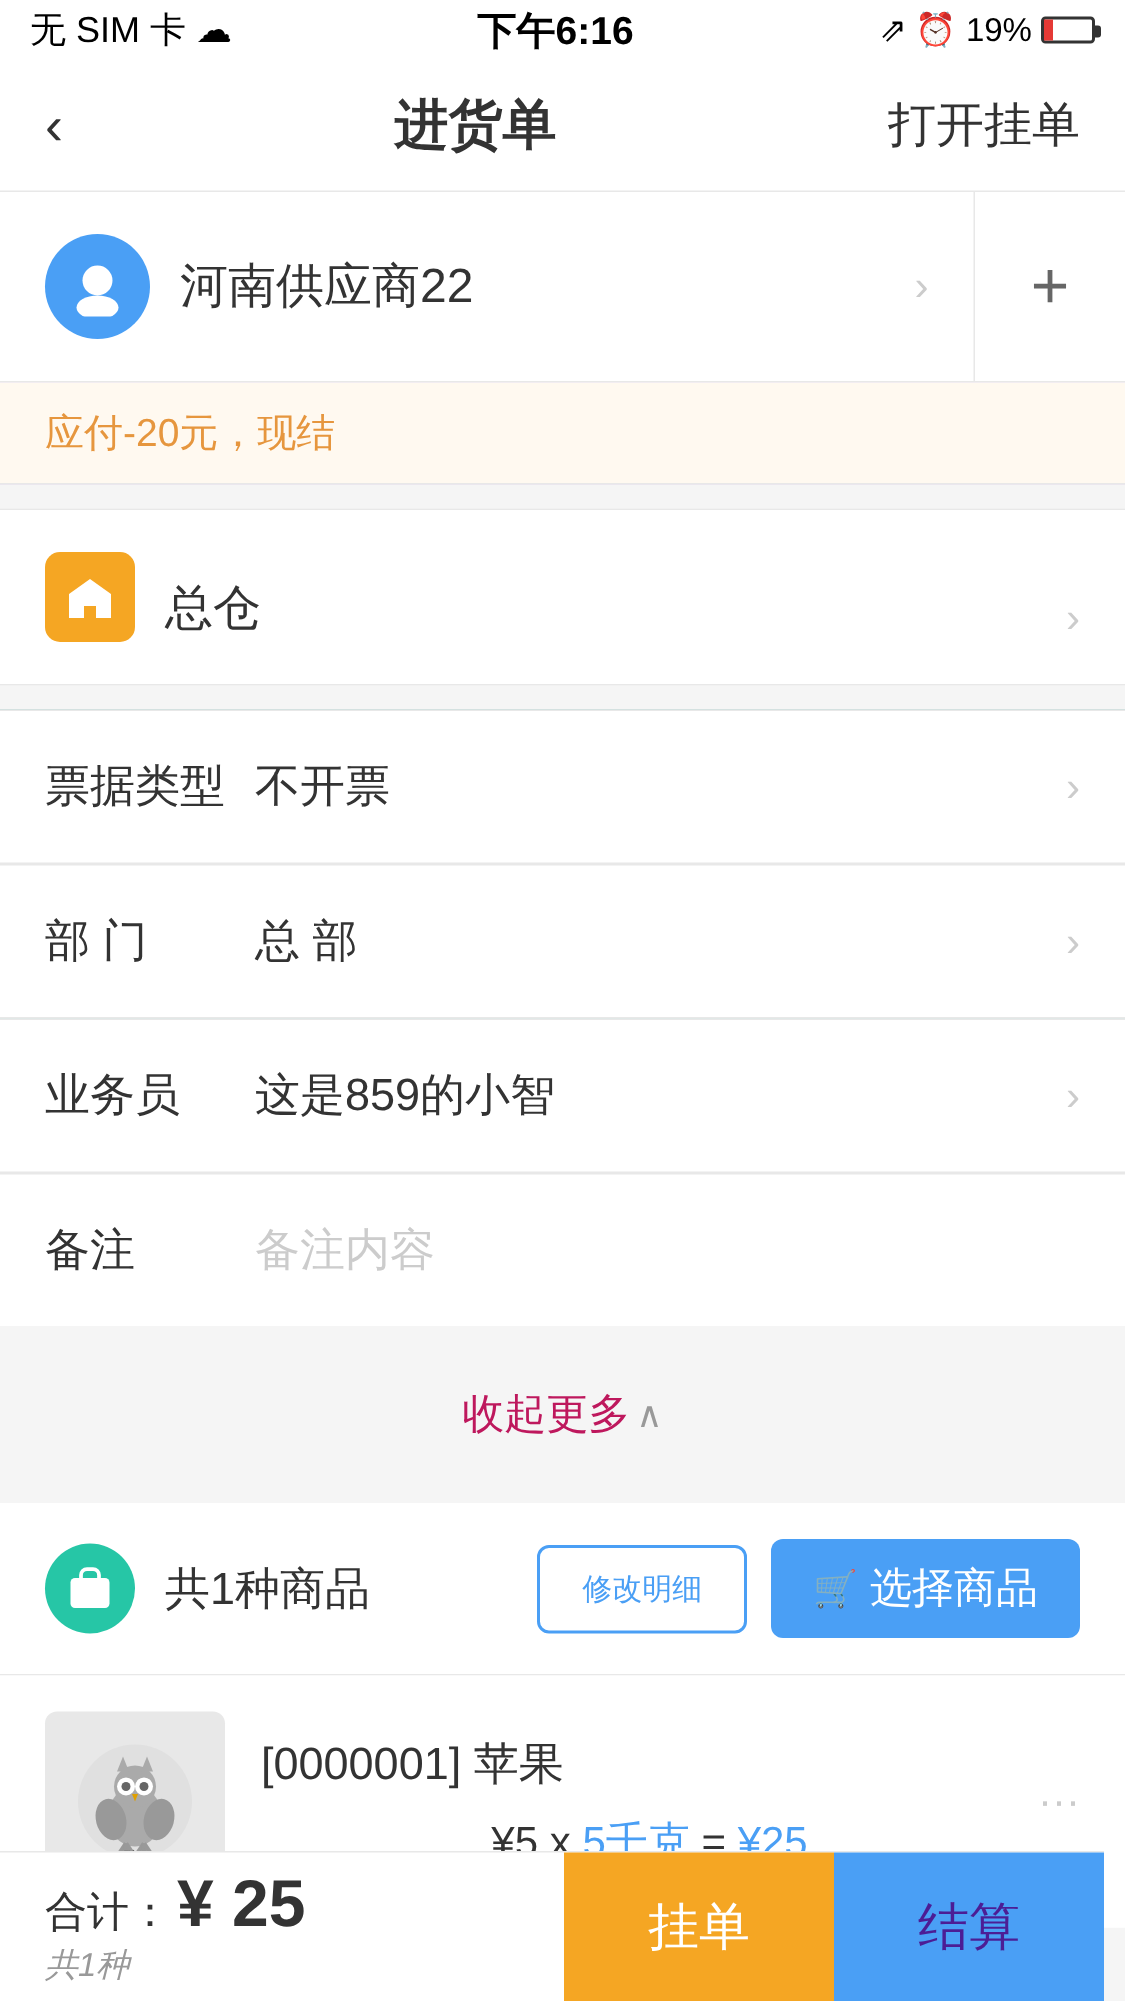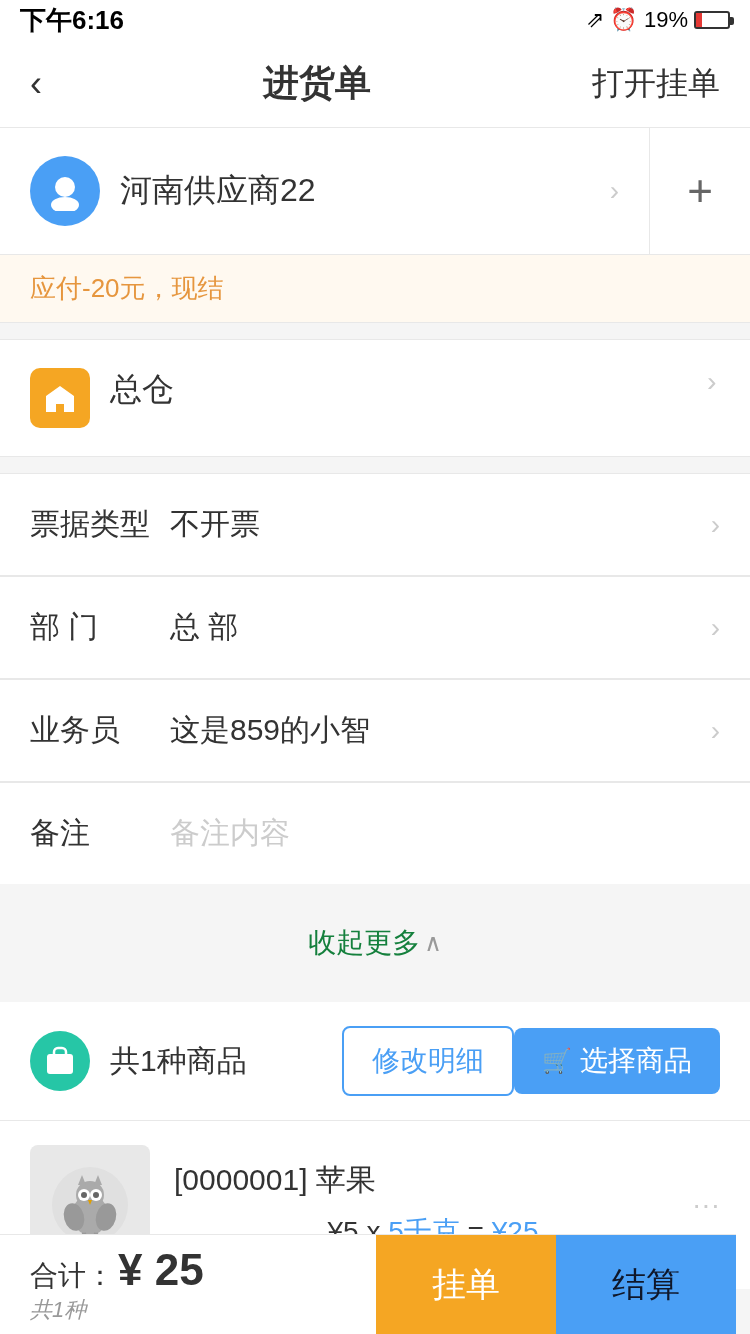--- a/index.html
+++ b/index.html
@@ -108,25 +108,24 @@
     .notice-text {
       color: #e6963e;
       font-size: 26px;
     }
 
     
     .warehouse-section {
       background: white;
       margin-bottom: 16px;
       display: flex;
-      align-items: flex-start;
+      align-items: flex-end;
       padding: 28px 30px;
       border-top: 1px solid #e8e8e8;
       border-bottom: 1px solid #e8e8e8;
-      font-family: Liberation Mono, monospace;
     }
     .warehouse-icon {
       width: 60px;
       height: 60px;
       border-radius: 10px;
       background: #f5a623;
       display: flex;
       align-items: center;
       justify-content: center;
       margin-right: 20px;
@@ -174,21 +173,21 @@
     .collapse-btn {
       background: #f5f5f5;
       display: flex;
       align-items: center;
       justify-content: center;
       padding: 24px;
       cursor: pointer;
     }
     .collapse-text {
       font-size: 28px;
-      color: #15803d;
+      color: #be185d;
       margin-right: 4px;
     }
 
     
     .product-header {
       background: white;
       display: flex;
       align-items: center;
       padding: 24px 30px;
       border-bottom: 1px solid #e8e8e8;
@@ -207,22 +206,23 @@
     .product-count {
       flex: 1;
       font-size: 30px;
       color: #333;
     }
     .btn-outline {
       border: 2px solid #4a9ff5;
       color: #4a9ff5;
       background: white;
       padding: 14px 28px;
-      font-size: 28px;
+      font-size: 20px;
       border-radius: 8px;
+      margin-right: 16px;
       cursor: pointer;
     }
     .btn-blue {
       background: #4a9ff5;
       color: white;
       border: none;
       padding: 14px 28px;
       font-size: 28px;
       border-radius: 8px;
       cursor: pointer;
@@ -305,35 +305,38 @@
       background: #f5a623;
       color: white;
       border: none;
       height: 100%;
       width: 180px;
       font-size: 34px;
       cursor: pointer;
     }
     .btn-checkout {
       background: #4a9ff5;
-      color: #0f172a;
+      color: #4c1d95;
       border: none;
       height: 100%;
       width: 180px;
       font-size: 34px;
       cursor: pointer;
     }
 
     
     .bottom-spacer { height: 100px; }
   </style>
 </head>
 <body>
 
 <div class="status-bar">
+  <div class="status-left">
+    <span>无 SIM 卡 ☁</span>
+  </div>
   <div class="status-center">下午6:16</div>
   <div class="status-right">
     <span>⇗</span>
     <span>⏰</span>
     <span>19%</span>
     <span style="display:inline-block;width:36px;height:18px;border:2px solid #333;border-radius:3px;position:relative;">
       <span style="display:block;width:20%;height:100%;background:#e53935;"></span>
       <span style="position:absolute;right:-6px;top:4px;width:4px;height:8px;background:#333;border-radius:0 2px 2px 0;"></span>
     </span>
   </div>

